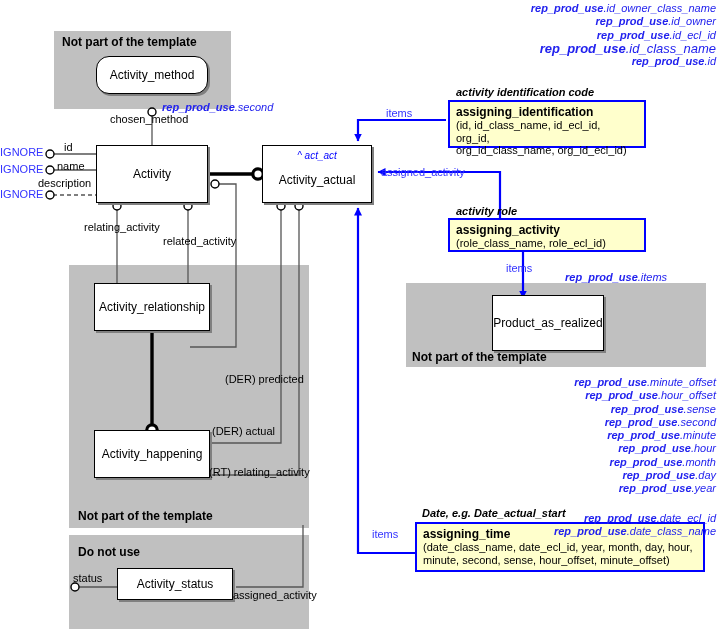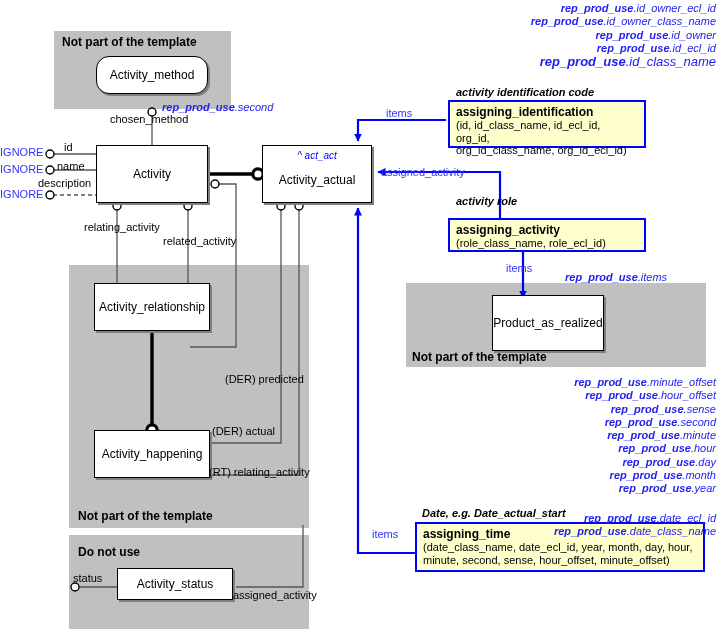--- a/index.html
+++ b/index.html
@@ -142,21 +142,21 @@
     <span class="nm">Product_as_realized</span>
   </div>
 
   <div class="cap ital" style="left:456px;top:86px;">activity identification code</div>
   <div class="ybox" style="left:448px;top:100px;width:198px;height:48px;">
     <div class="title">assigning_identification</div>
     <div class="attrs" style="white-space:pre-line;">(id, id_class_name, id_ecl_id, org_id,
 org_id_class_name, org_id_ecl_id)</div>
   </div>
 
-  <div class="cap ital" style="left:456px;top:195px;">activity role</div>
+  <div class="cap ital" style="left:456px;top:205px;">activity role</div>
   <div class="ybox" style="left:448px;top:218px;width:198px;height:34px;">
     <div class="title">assigning_activity</div>
     <div class="attrs" style="white-space:pre-line;">(role_class_name, role_ecl_id)</div>
   </div>
 
   <div class="cap ital" style="left:422px;top:507px;">Date, e.g. Date_actual_start</div>
   <div class="ybox" style="left:415px;top:522px;width:290px;height:50px;">
     <div class="title">assigning_time</div>
     <div class="attrs" style="white-space:pre-line;">(date_class_name, date_ecl_id, year, month, day, hour,
 minute, second, sense, hour_offset, minute_offset)</div>
@@ -185,34 +185,34 @@
 
   <div class="rpu" style="left:162px;top:101px;">
     <b>rep_prod_use</b><i>.second</i>
   </div>
 
   <div class="rpu" style="left:565px;top:271px;">
     <b>rep_prod_use</b><i>.items</i>
   </div>
 
   <div id="top-list" style="position:absolute;right:8px;top:2px;text-align:right;">
-      <div class="rpuline" style="font-size: 11px; line-height: 13.3px; color: rgb(34, 34, 238); white-space: nowrap;"><b style="font-weight: bold; font-style: italic;">rep_prod_use</b><i style="font-style: italic;">.id_owner_ecl_id</i></div>
       <div class="rpuline" style="font-size: 11px; line-height: 13.3px; color: rgb(34, 34, 238); white-space: nowrap;"><b style="font-weight: bold; font-style: italic;">rep_prod_use</b><i style="font-style: italic;">.id_owner_class_name</i></div>
       <div class="rpuline" style="font-size: 11px; line-height: 13.3px; color: rgb(34, 34, 238); white-space: nowrap;"><b style="font-weight: bold; font-style: italic;">rep_prod_use</b><i style="font-style: italic;">.id_owner</i></div>
       <div class="rpuline" style="font-size: 11px; line-height: 13.3px; color: rgb(34, 34, 238); white-space: nowrap;"><b style="font-weight: bold; font-style: italic;">rep_prod_use</b><i style="font-style: italic;">.id_ecl_id</i></div>
       <div class="rpuline" style="font-size: 13px; line-height: 13.3px; color: rgb(34, 34, 238); white-space: nowrap;"><b style="font-weight: bold; font-style: italic;">rep_prod_use</b><i style="font-style: italic;">.id_class_name</i></div>
+      <div class="rpuline" style="font-size: 11px; line-height: 13.3px; color: rgb(34, 34, 238); white-space: nowrap;"><b style="font-weight: bold; font-style: italic;">rep_prod_use</b><i style="font-style: italic;">.id</i></div>
     </div>
 
   <div id="date-list" style="position:absolute;right:8px;top:376px;text-align:right;">
       <div class="rpuline" style="font-size: 11px; line-height: 13.3px; color: rgb(34, 34, 238); white-space: nowrap;"><b style="font-weight: bold; font-style: italic;">rep_prod_use</b><i style="font-style: italic;">.minute_offset</i></div>
       <div class="rpuline" style="font-size: 11px; line-height: 13.3px; color: rgb(34, 34, 238); white-space: nowrap;"><b style="font-weight: bold; font-style: italic;">rep_prod_use</b><i style="font-style: italic;">.hour_offset</i></div>
       <div class="rpuline" style="font-size: 11px; line-height: 13.3px; color: rgb(34, 34, 238); white-space: nowrap;"><b style="font-weight: bold; font-style: italic;">rep_prod_use</b><i style="font-style: italic;">.sense</i></div>
       <div class="rpuline" style="font-size: 11px; line-height: 13.3px; color: rgb(34, 34, 238); white-space: nowrap;"><b style="font-weight: bold; font-style: italic;">rep_prod_use</b><i style="font-style: italic;">.second</i></div>
       <div class="rpuline" style="font-size: 11px; line-height: 13.3px; color: rgb(34, 34, 238); white-space: nowrap;"><b style="font-weight: bold; font-style: italic;">rep_prod_use</b><i style="font-style: italic;">.minute</i></div>
       <div class="rpuline" style="font-size: 11px; line-height: 13.3px; color: rgb(34, 34, 238); white-space: nowrap;"><b style="font-weight: bold; font-style: italic;">rep_prod_use</b><i style="font-style: italic;">.hour</i></div>
+      <div class="rpuline" style="font-size: 11px; line-height: 13.3px; color: rgb(34, 34, 238); white-space: nowrap;"><b style="font-weight: bold; font-style: italic;">rep_prod_use</b><i style="font-style: italic;">.month</i></div>
       <div class="rpuline" style="font-size: 11px; line-height: 13.3px; color: rgb(34, 34, 238); white-space: nowrap;"><b style="font-weight: bold; font-style: italic;">rep_prod_use</b><i style="font-style: italic;">.day</i></div>
-      <div class="rpuline" style="font-size: 11px; line-height: 13.3px; color: rgb(34, 34, 238); white-space: nowrap;"><b style="font-weight: bold; font-style: italic;">rep_prod_use</b><i style="font-style: italic;">.month</i></div>
       <div class="rpuline" style="font-size: 11px; line-height: 13.3px; color: rgb(34, 34, 238); white-space: nowrap;"><b style="font-weight: bold; font-style: italic;">rep_prod_use</b><i style="font-style: italic;">.year</i></div>
       <div class="rpuline" style="font-size: 11px; line-height: 13.3px; color: rgb(34, 34, 238); white-space: nowrap; margin-top: 16px;"><b style="font-weight: bold; font-style: italic;">rep_prod_use</b><i style="font-style: italic;">.date_ecl_id</i></div>
       <div class="rpuline" style="font-size: 11px; line-height: 13.3px; color: rgb(34, 34, 238); white-space: nowrap;"><b style="font-weight: bold; font-style: italic;">rep_prod_use</b><i style="font-style: italic;">.date_class_name</i></div>
     </div>
 
 </div>
 
 </body></html>

